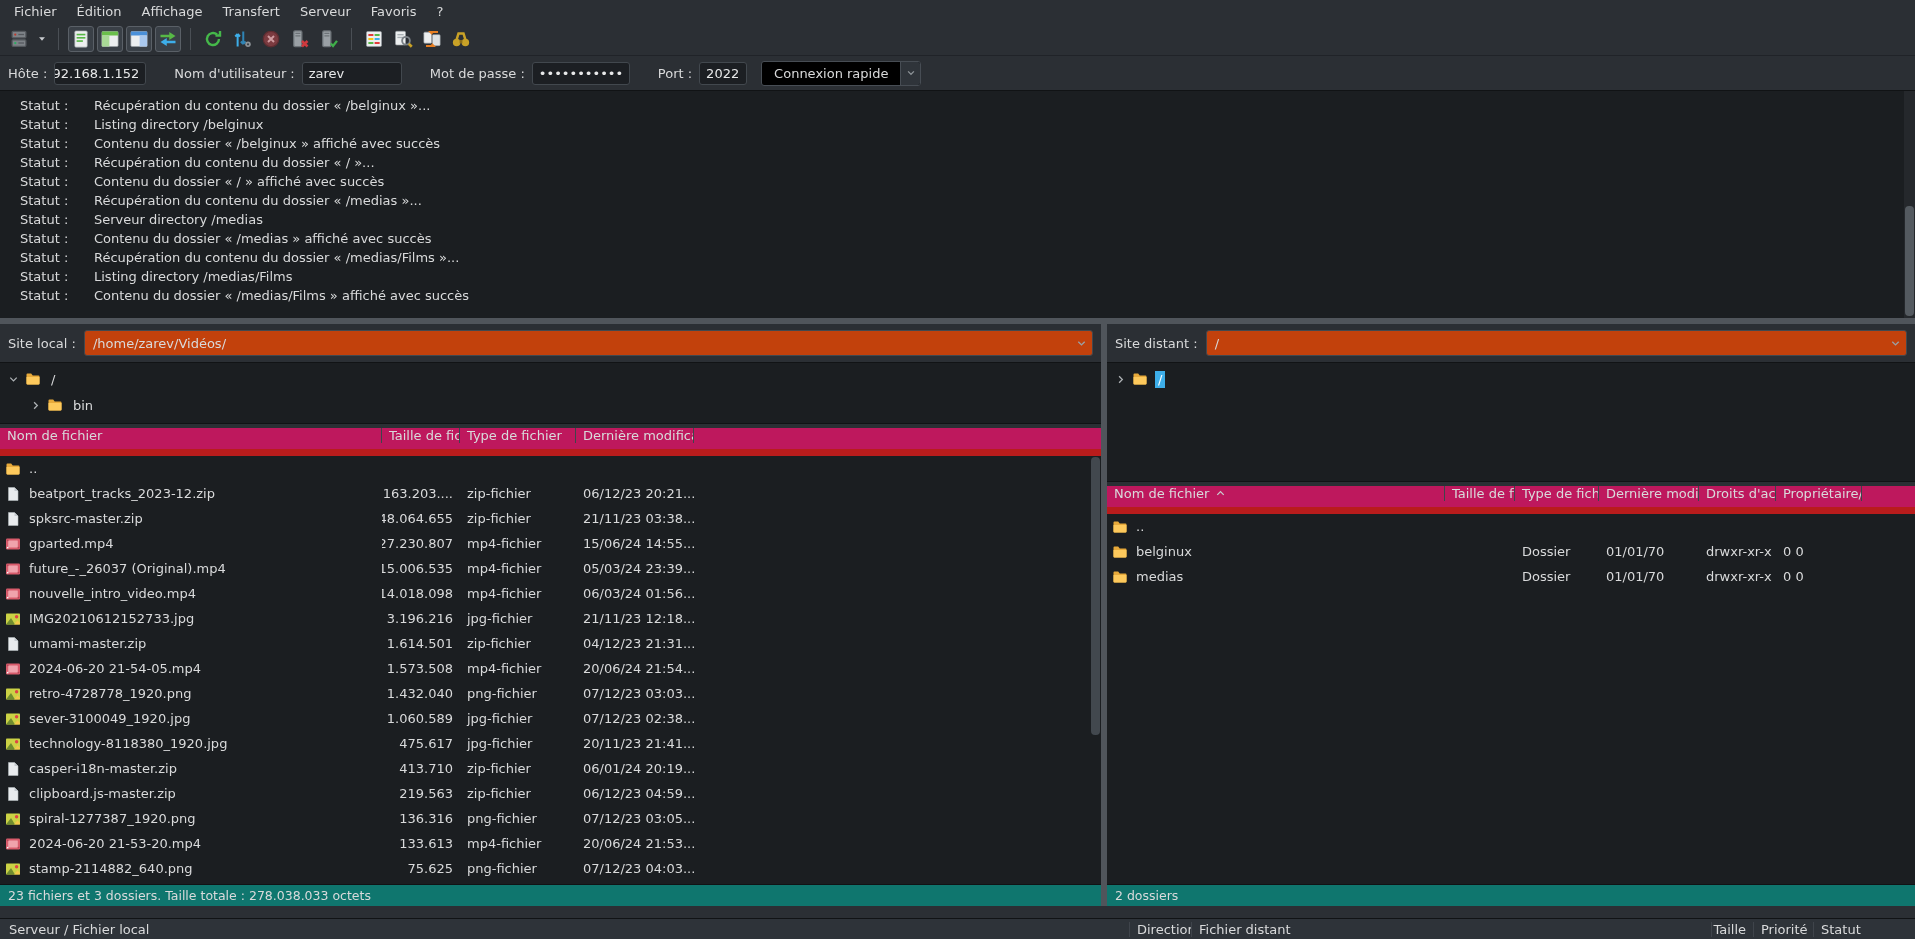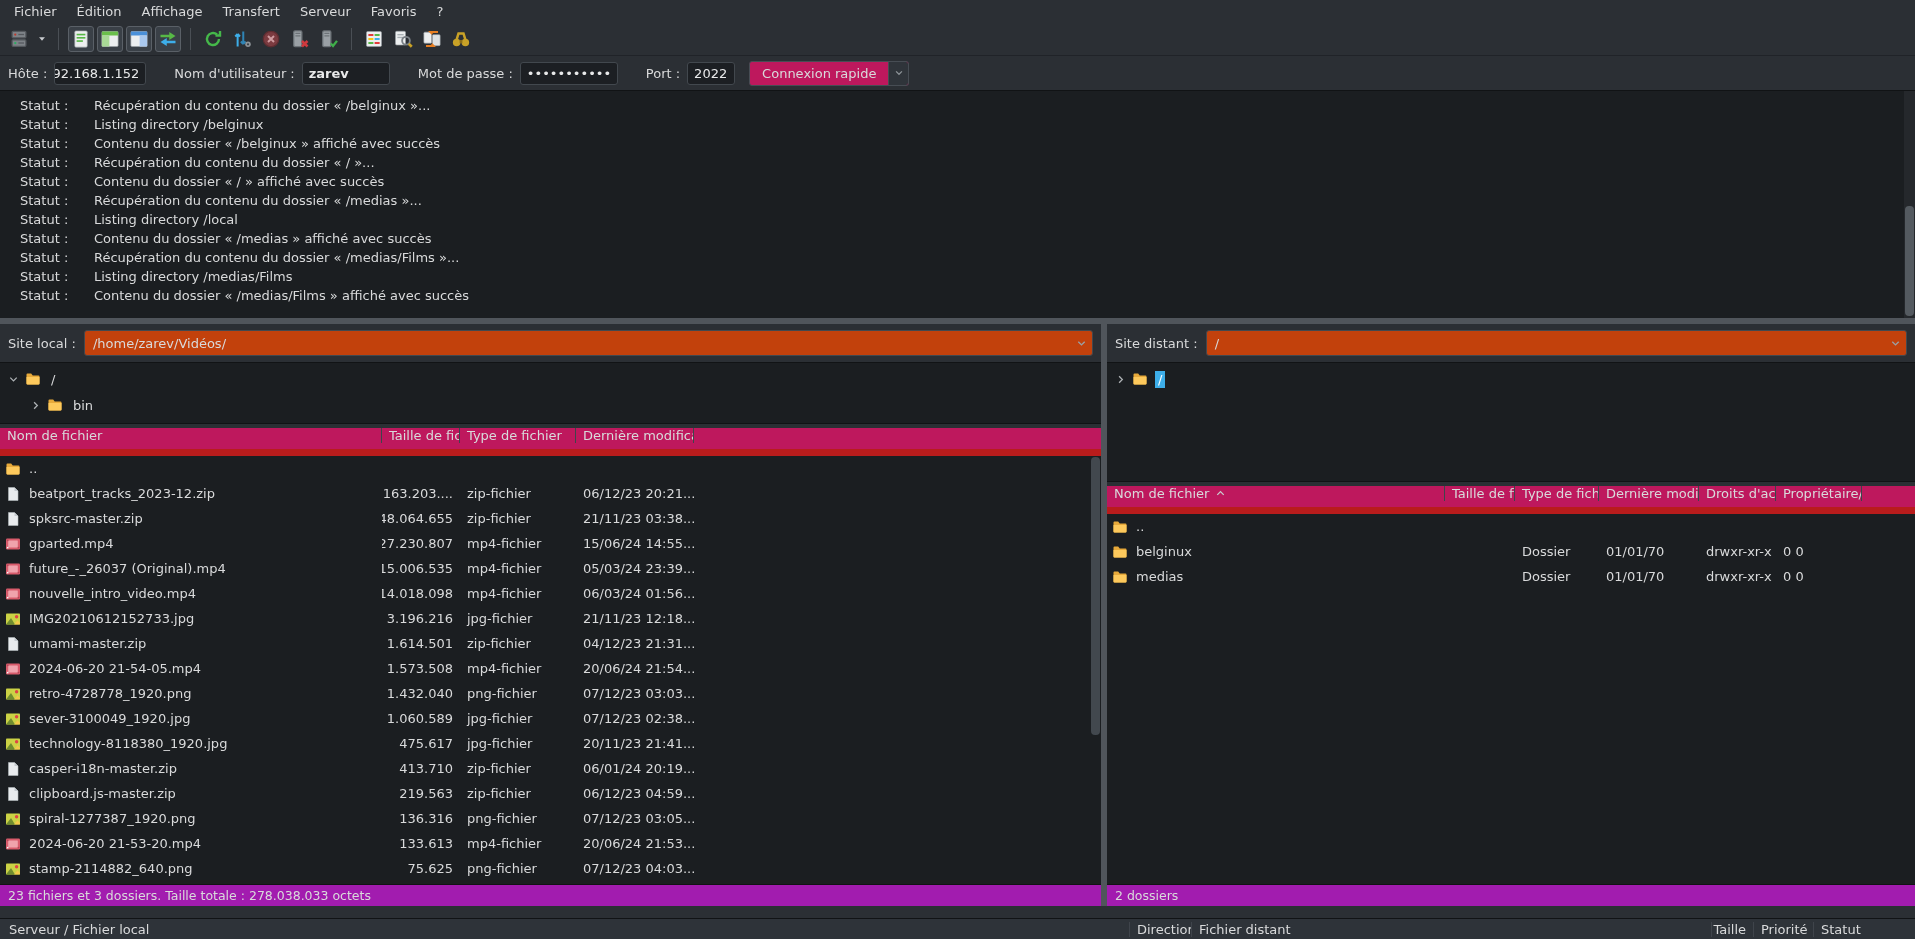--- a/index.html
+++ b/index.html
@@ -18,21 +18,21 @@
   .tb-btn svg{width:20px;height:20px}
   .tb-caret{width:14px;height:26px;display:flex;align-items:center;justify-content:center}
   .tb-sep{width:1px;height:22px;background:#4a4f55;margin:0 6px}
 
   
   #quickconnect{height:35px;display:flex;align-items:center;padding-left:8px;border-top:1px solid #202328}
   .qc-label{margin-right:7px;white-space:nowrap}
   .qc-field{height:23px;background:#1c1f23;border:1px solid #42484e;border-radius:3px;color:#e8e9ea;font:13px "DejaVu Sans","Liberation Sans",sans-serif;padding:0 6px;margin-right:28px}
   .qc-clip{display:flex;align-items:center;justify-content:flex-end;overflow:hidden;white-space:nowrap}
   .qc-clip span{flex:none}
-  .qc-btn{height:25px;display:flex;align-items:stretch;background:#be185d;border:1px solid #474d54;border-radius:3px;overflow:hidden}
+  .qc-btn{height:25px;display:flex;align-items:stretch;background:#000000;border:1px solid #474d54;border-radius:3px;overflow:hidden}
   .qc-btn-label{display:flex;align-items:center;padding:0 12px}
   .qc-btn-arrow{width:20px;display:flex;align-items:center;justify-content:center;border-left:1px solid #474d54;background:#2f343a}
 
   
   #log{height:228px;background:#1b1e21;border-top:1px solid #111315;padding-top:5px;position:relative;overflow:hidden}
   .log-row{height:19px;display:flex;align-items:center}
   .log-label{width:94px;padding-left:20px;flex:none}
   .log-msg{white-space:nowrap}
   #log-scrollbar{position:absolute;top:0;right:0;width:11px;height:100%;background:#25282c}
   #log-scroll-thumb{position:absolute;bottom:2px;right:1px;width:9px;height:110px;background:#545a60;border-radius:4px}
@@ -67,21 +67,21 @@
   .hfill{flex:1;border-right:none}
   .list-body{flex:1;background:#1b1e21;overflow:hidden;position:relative}
   .list-row{height:25px;display:flex;align-items:center}
   .cell{display:flex;align-items:center;padding:0 7px;overflow:hidden;white-space:nowrap;flex:none}
   .cell.num{justify-content:flex-end}
   .name-cell{gap:6px;padding-left:5px}
   .lc0{width:382px}.lc1{width:78px}.lc2{width:116px}.lc3{width:118px}
   .rc0{width:338px}.rc1{width:70px}.rc2{width:84px}.rc3{width:100px}.rc4{width:77px}.rc5{width:86px}
   .list-scroll{position:absolute;top:1px;right:1px;width:9px;height:278px;background:#42484e;border-radius:4px}
 
-  .status-bar{height:22px;background:#a21caf;border-top:1px solid #111315;display:flex;align-items:center;padding:0 8px;flex:none;font-size:12.5px;white-space:nowrap}
+  .status-bar{height:22px;background:#0f766e;border-top:1px solid #111315;display:flex;align-items:center;padding:0 8px;flex:none;font-size:12.5px;white-space:nowrap}
 
   
   #bottom-gap{height:12px}
   #queue-header{height:21px;background:#2e3339;border-top:1px solid #111315;display:flex;align-items:center}
   .qhcell{display:flex;align-items:center;padding:0 7px;border-right:1px solid #3f444b;overflow:hidden;white-space:nowrap}
   .qh0{width:1130px;padding-left:9px}.qh1{width:62px}.qh2{width:520px}
   .qh3{width:42px;justify-content:flex-end}.qh4{width:60px}.qh5{flex:1;border-right:none}
 </style>
 </head>
 <body>
@@ -215,21 +215,21 @@
       </svg>
     </div>
   </div>
 
 <div id="quickconnect">
   <span class="qc-label">Hôte :</span>
   <div class="qc-field qc-clip" style="width:92px">
       <span>sftp://192.168.1.152</span>
     </div>
   <span class="qc-label">Nom d'utilisateur :</span>
-  <input class="qc-field" style="width: 88px; font-weight: bold;" value="zarev">
+  <input class="qc-field" style="width: 100px;" value="zarev">
   <span class="qc-label">Mot de passe :</span>
   <input class="qc-field" style="width: 98px;" value="••••••••••••••">
   <span class="qc-label">Port :</span>
   <input class="qc-field" style="width: 48px; margin-right: 14px;" value="2022">
   <div class="qc-btn">
     <span class="qc-btn-label">Connexion rapide</span>
     <span class="qc-btn-arrow">
         <svg width="10" height="10" viewBox="0 0 12 12">
           <path d="M2.5 4 L6 7.5 L9.5 4" fill="none" stroke="#8d9398" stroke-width="1.5"></path>
         </svg>
@@ -258,21 +258,21 @@
       <div class="log-row">
         <span class="log-label">Statut :</span>
         <span class="log-msg">Contenu du dossier « / » affiché avec succès</span>
       </div>
       <div class="log-row">
         <span class="log-label">Statut :</span>
         <span class="log-msg">Récupération du contenu du dossier « /medias »...</span>
       </div>
       <div class="log-row">
         <span class="log-label">Statut :</span>
-        <span class="log-msg">Listing directory /local</span>
+        <span class="log-msg">Serveur directory /medias</span>
       </div>
       <div class="log-row">
         <span class="log-label">Statut :</span>
         <span class="log-msg">Contenu du dossier « /medias » affiché avec succès</span>
       </div>
       <div class="log-row">
         <span class="log-label">Statut :</span>
         <span class="log-msg">Récupération du contenu du dossier « /medias/Films »...</span>
       </div>
       <div class="log-row">

